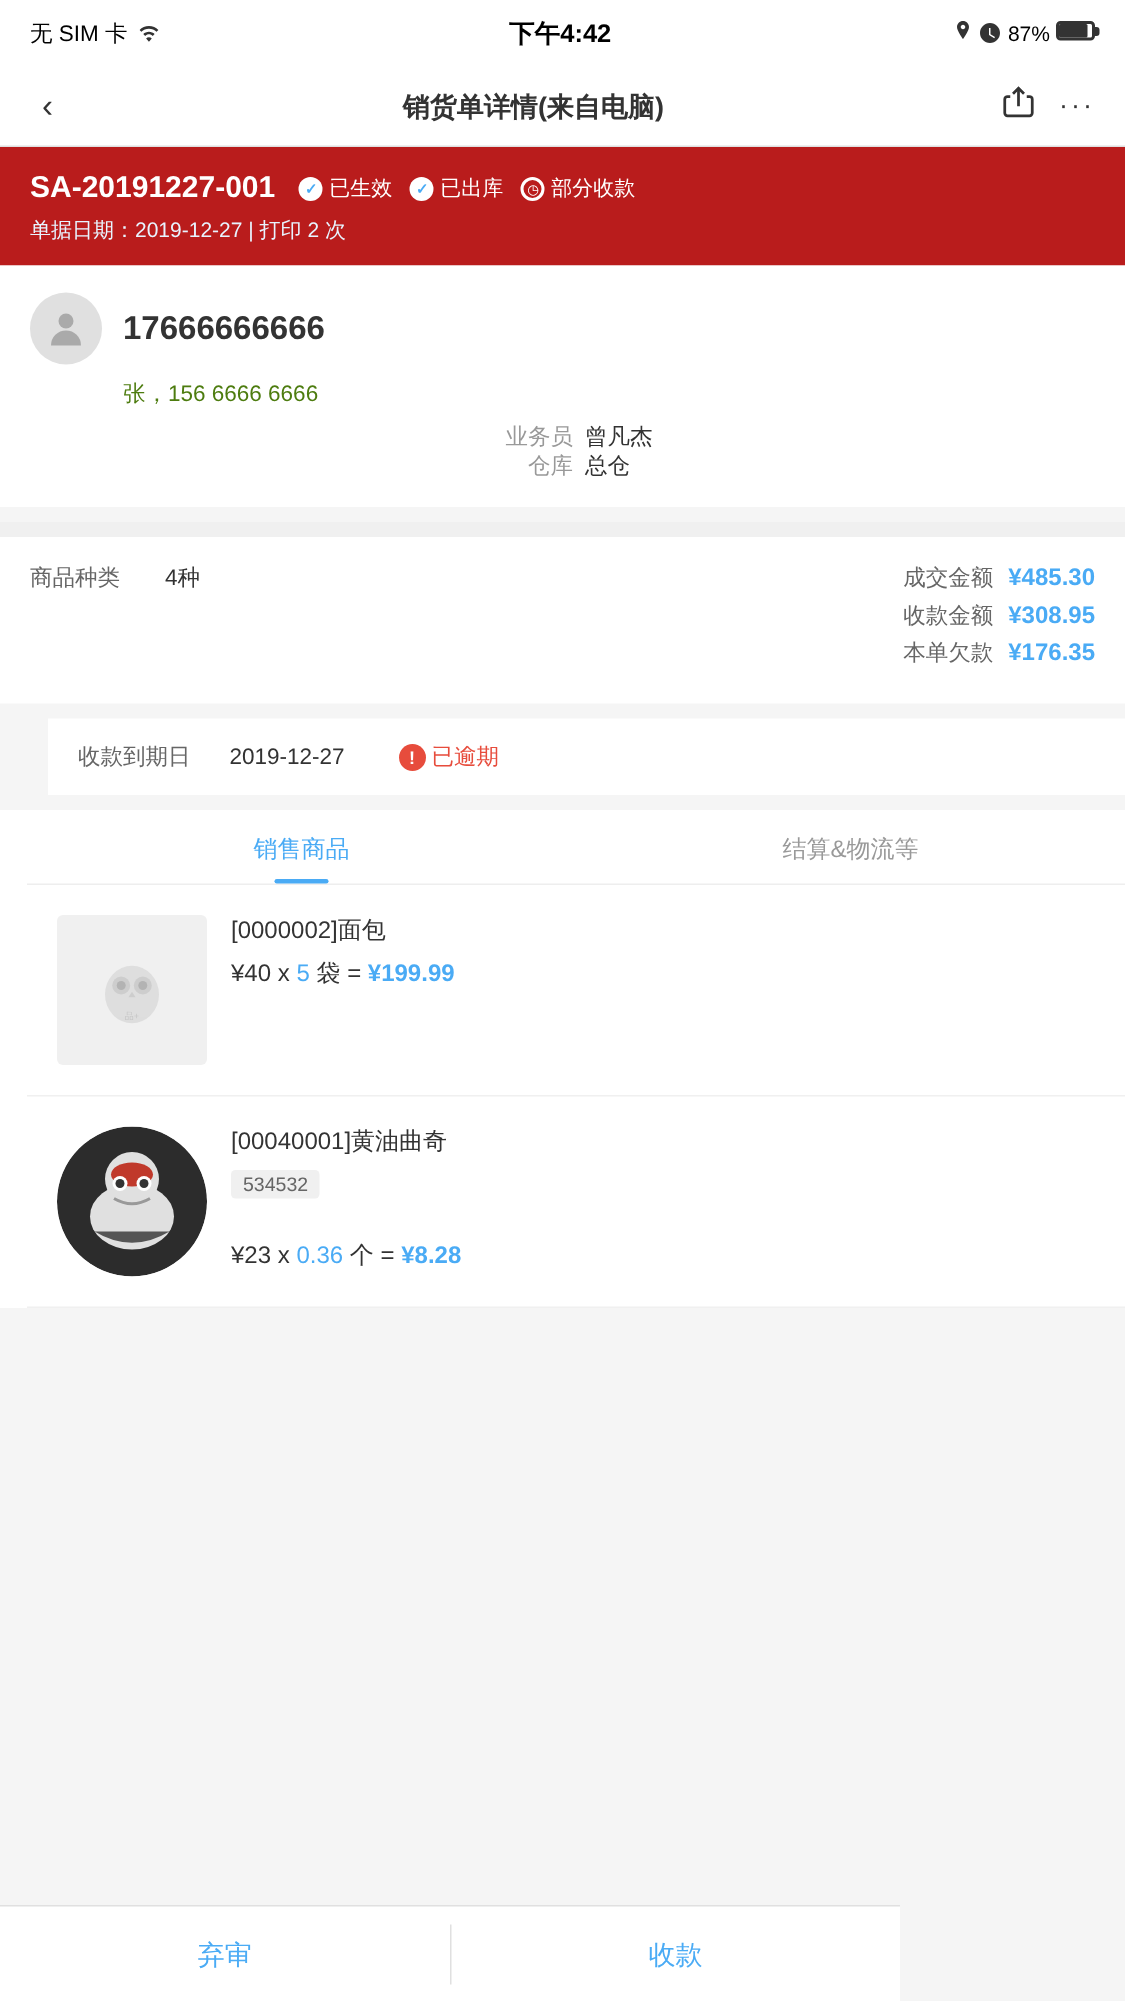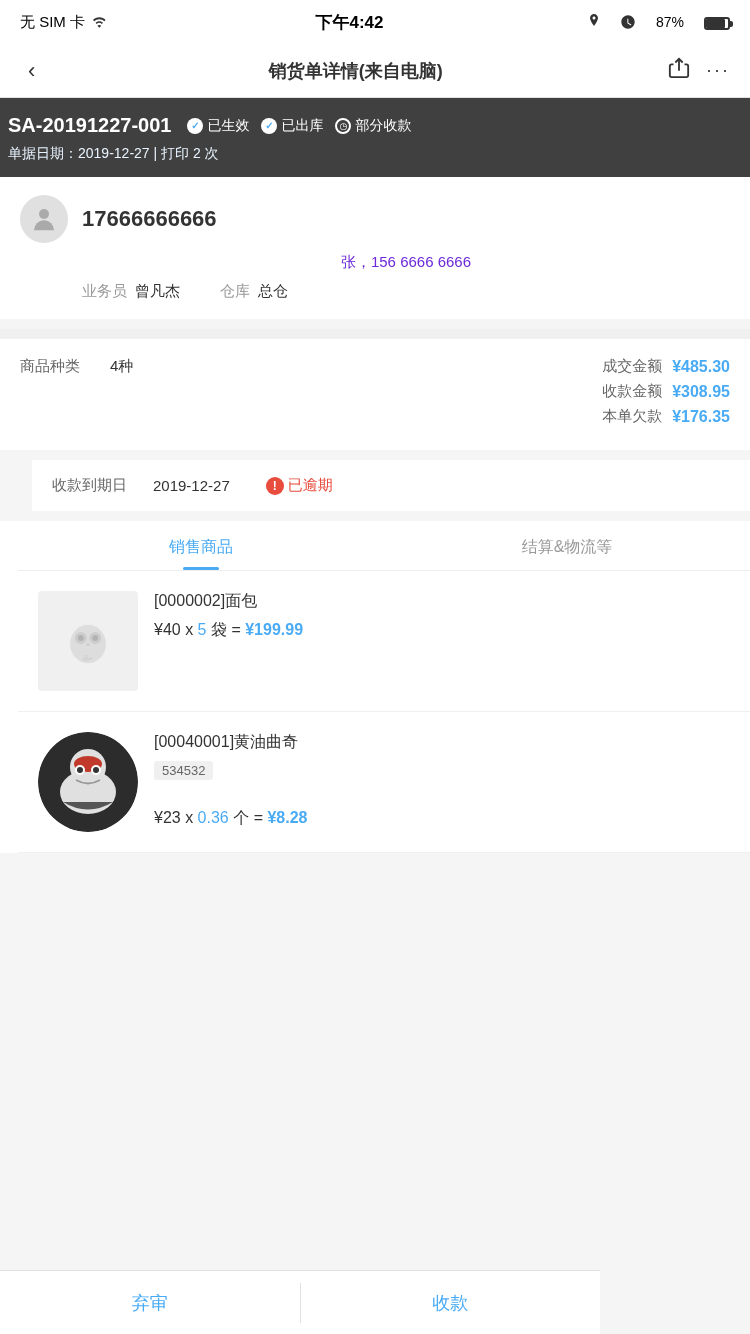--- a/index.html
+++ b/index.html
@@ -18,21 +18,21 @@
       height: 44px;
       display: flex;
       align-items: center;
       justify-content: space-between;
       padding: 0 20px;
       font-size: 15px;
       font-weight: 500;
     }
     .status-left { display: flex; align-items: center; gap: 8px; }
     .status-center { font-size: 17px; font-weight: 600; }
-    .status-right { display: flex; align-items: flex-end; gap: 20px; font-size: 14px; }
+    .status-right { display: flex; align-items: flex-start; gap: 4px; font-size: 14px; }
     .battery-icon {
       width: 26px; height: 13px;
       border: 2px solid #333;
       border-radius: 3px;
       position: relative;
       display: inline-flex;
       align-items: center;
     }
     .battery-icon::after {
       content: '';
@@ -74,22 +74,22 @@
     }
     .nav-actions { display: flex; align-items: center; gap: 16px; }
     .nav-action-btn {
       font-size: 20px;
       color: #333;
       cursor: pointer;
     }
 
     
     .order-banner {
-      background: #404040;
-      padding: 16px 8px 14px;
+      background: #b91c1c;
+      padding: 16px 20px 14px;
     }
     .order-id-row {
       display: flex;
       align-items: center;
       gap: 16px;
       margin-bottom: 8px;
     }
     .order-id {
       font-size: 20px;
       font-weight: 700;
@@ -155,29 +155,29 @@
       font-size: 24px;
       color: #888;
     }
     .customer-name {
       font-size: 22px;
       font-weight: 600;
       color: #333;
     }
     .customer-sub {
       font-size: 15px;
-      color: #6d28d9;
+      color: #4d7c0f;
       margin-left: 62px;
       margin-bottom: 10px;
-      text-align: center;
     }
     .customer-info-row {
       display: flex;
       align-items: center;
       margin-left: 62px;
+      flex-direction: column;
     }
     .info-item {
       display: flex;
       align-items: center;
       gap: 8px;
       margin-right: 40px;
     }
     .info-label {
       font-size: 15px;
       color: #999;

